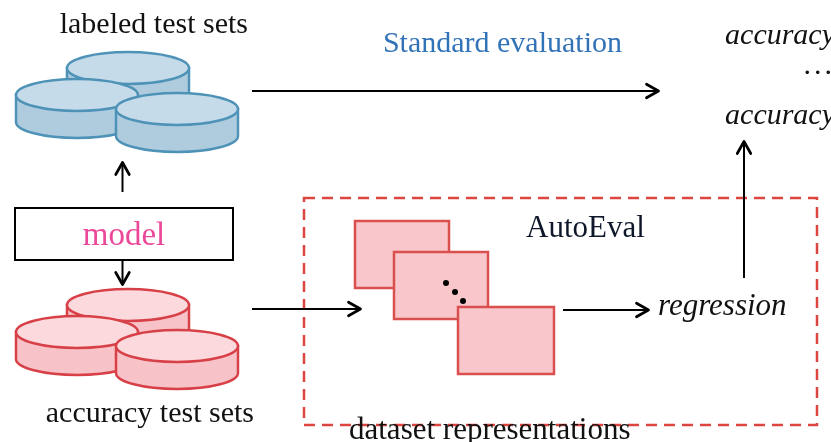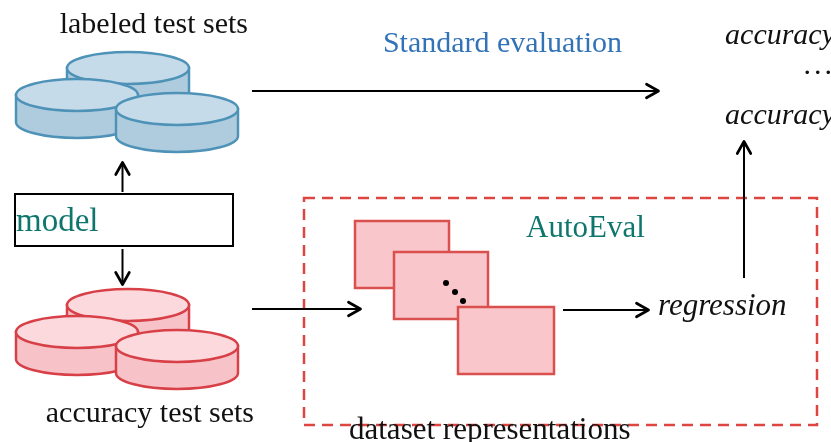--- a/index.html
+++ b/index.html
@@ -21,33 +21,34 @@
     color: #111111;
     white-space: nowrap;
     line-height: 1.05;
   }
   .center { text-align: right; }
   .italic { font-style: italic; }
   .label-title { font-size: 30px; }
   .label-std-eval { font-size: 30px; color: #3273b8; }
   .label-accuracy { font-size: 30px; }
   .label-ellipsis { font-size: 30px; letter-spacing: 3px; }
-  .label-autoeval { font-size: 31px; color: #0f766e; }
+  .label-autoeval { font-size: 31px; color: #0f172a; }
   .label-regression { font-size: 31px; }
   .label-dataset { font-size: 31px; }
   .model-box {
     position: absolute;
-    left: 14px; top: 193px;
+    left: 14px; top: 207px;
     width: 216px; height: 50px;
     border: 2.5px solid #000000;
     background: #ffffff;
     display: flex;
     align-items: center;
+    justify-content: center;
     font-size: 33px;
-    color: #0f766e;
+    color: #ec4899;
   }
 </style>
 </head>
 <body>
 
 <div class="canvas">
 
   <svg class="shapes-layer" width="831" height="442" viewBox="0 0 831 442" xmlns="http://www.w3.org/2000/svg">
     <defs>
       <marker id="arr" viewBox="0 0 12 12" refX="9" refY="6" markerWidth="18" markerHeight="18" orient="auto" markerUnits="userSpaceOnUse">

